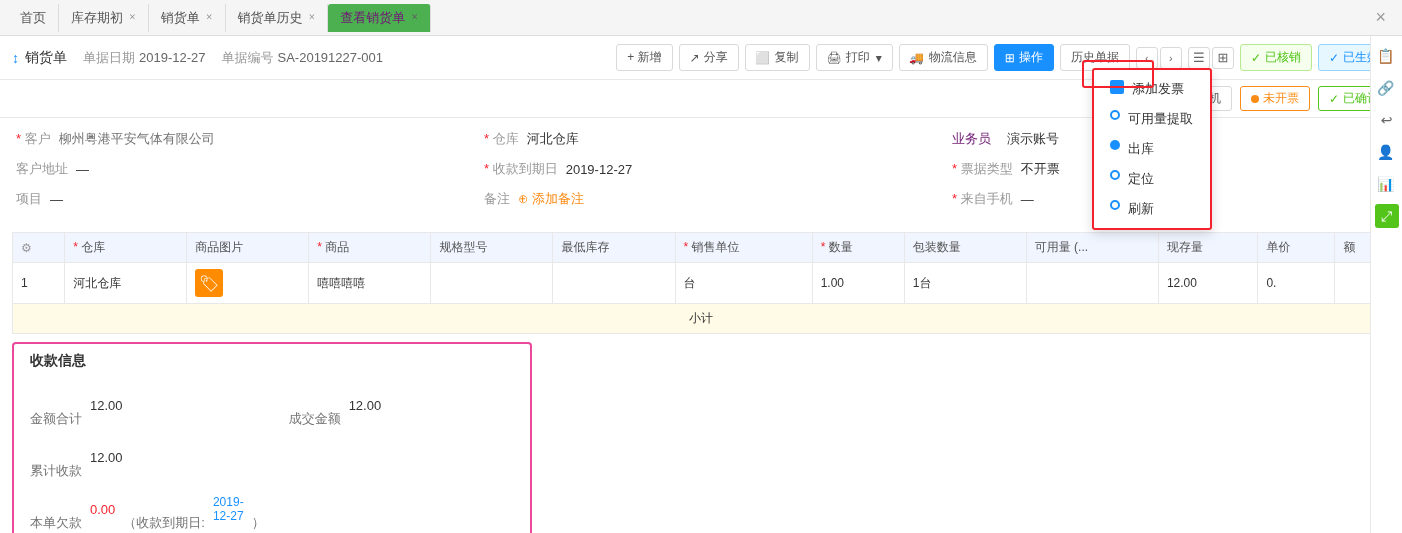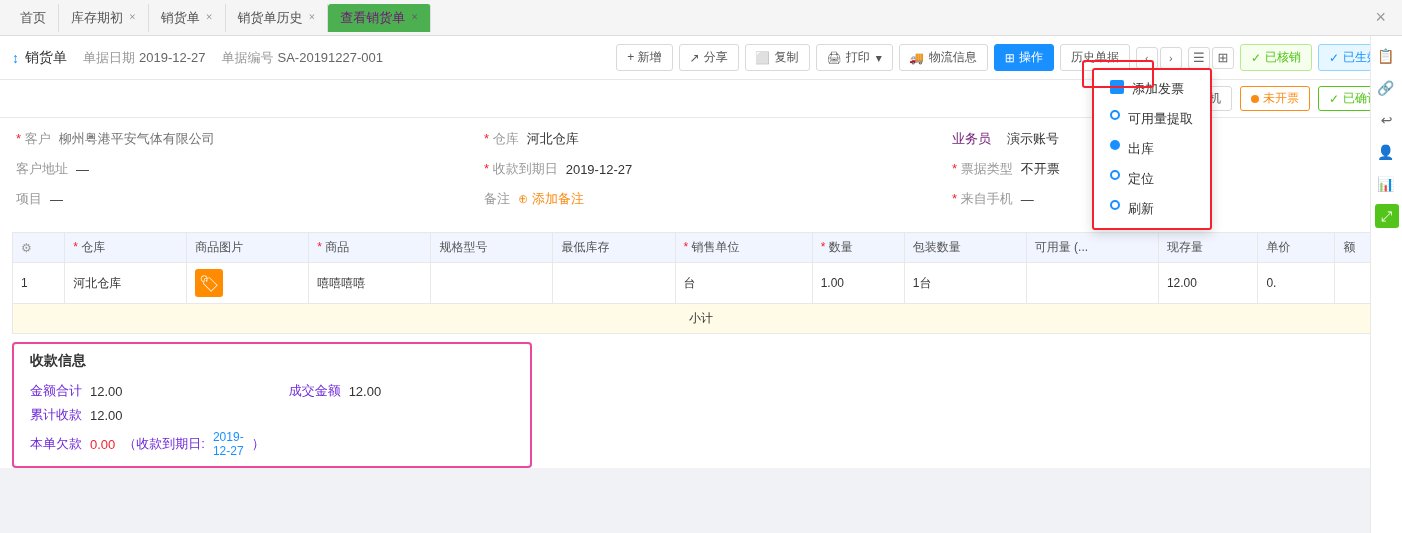--- a/index.html
+++ b/index.html
@@ -95,21 +95,21 @@
     .col-icon { width: 28px; height: 28px; background: #ff8c00; border-radius: 3px; display: inline-flex; align-items: center; justify-content: center; }
 
     
     .payment-section {
       margin: 8px 12px; border: 2px solid #ec4899; border-radius: 4px;
       padding: 8px 16px; background: #fff; max-width: 520px;
     }
     .payment-title { font-size: 14px; font-weight: bold; margin-bottom: 12px; }
     .payment-grid { display: grid; grid-template-columns: 1fr 1fr; gap: 6px 24px; }
     .payment-row { display: flex; align-items: center; gap: 8px; }
-    .pay-label { color: #6d28d9; font-size: 13px; white-space: nowrap; }
+    .pay-label { color: #737373; font-size: 13px; white-space: nowrap; margin-top: 28px; }
     .pay-value { color: #333; font-size: 13px; }
     .pay-value.red { color: #f5222d; }
     .pay-date { color: #1890ff; font-size: 12px; }
     .dropdown-menu {
       position: absolute; top: 68px; right: 190px; background: #fff;
       border: 2px solid #f5222d; border-radius: 3px; box-shadow: 0 4px 12px rgba(0,0,0,0.15);
       z-index: 200; min-width: 120px; padding: 4px 0;
     }
     .menu-item {
       display: flex; align-items: flex-start; gap: 8px; padding: 6px 16px;

